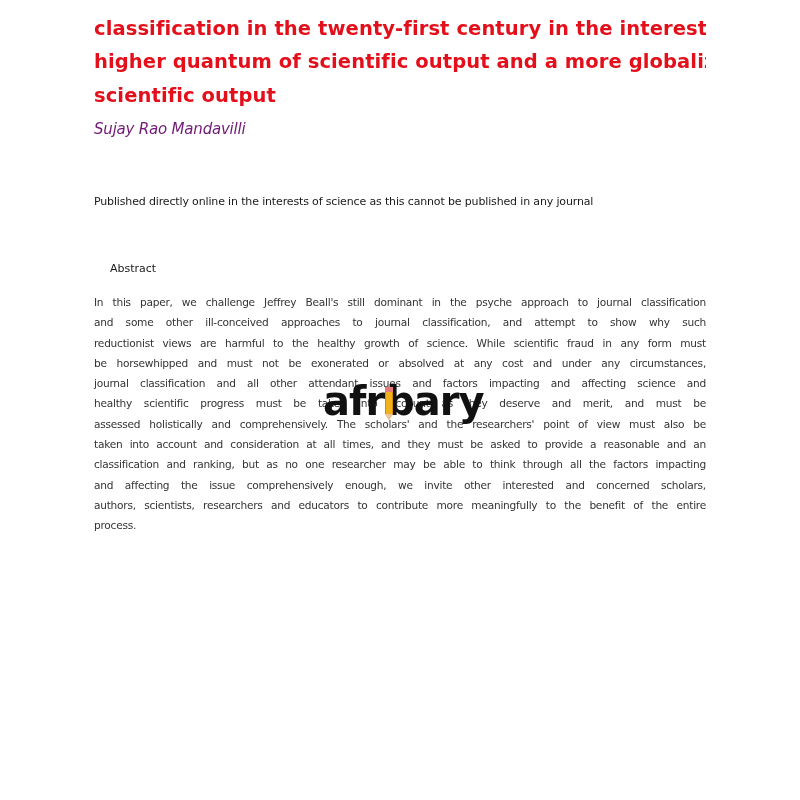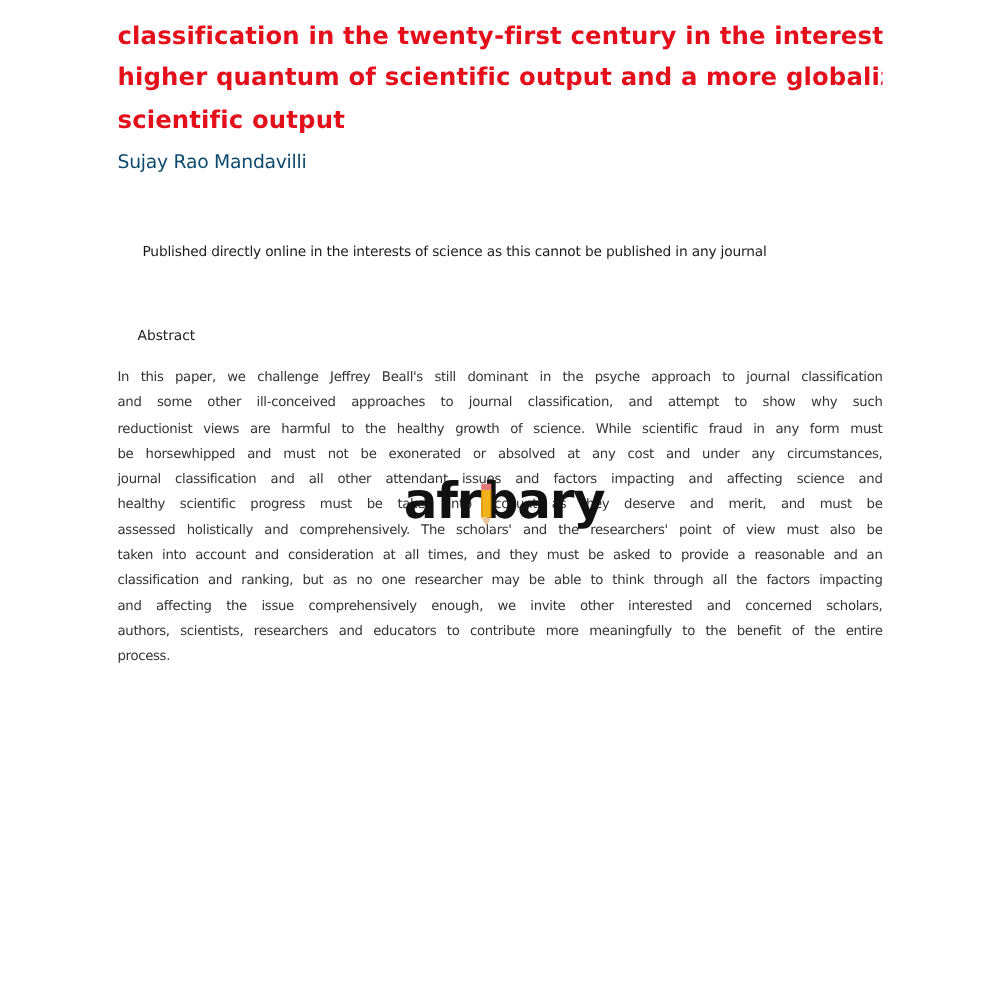--- a/index.html
+++ b/index.html
@@ -43,32 +43,32 @@
     }
     .title-line.last {
       text-align-last: left;
     }
     .author {
       position: absolute;
       left: 94px;
       top: 120px;
       font-family: "DejaVu Sans", sans-serif;
       font-size: 15px;
-      color: #0c4a6e;
+      color: #701a75;
       letter-spacing: -0.2px;
+      font-style: italic;
     }
     .published {
       position: absolute;
       left: 94px;
       top: 195px;
       font-family: "DejaVu Sans", sans-serif;
       font-size: 11px;
       color: #1a1a1a;
       letter-spacing: -0.15px;
-      margin-left: 20px;
     }
     .abstract-heading {
       position: absolute;
       left: 110px;
       top: 262px;
       font-family: "DejaVu Sans", sans-serif;
       font-size: 11px;
       color: #1a1a1a;
     }
     .abstract-body {

